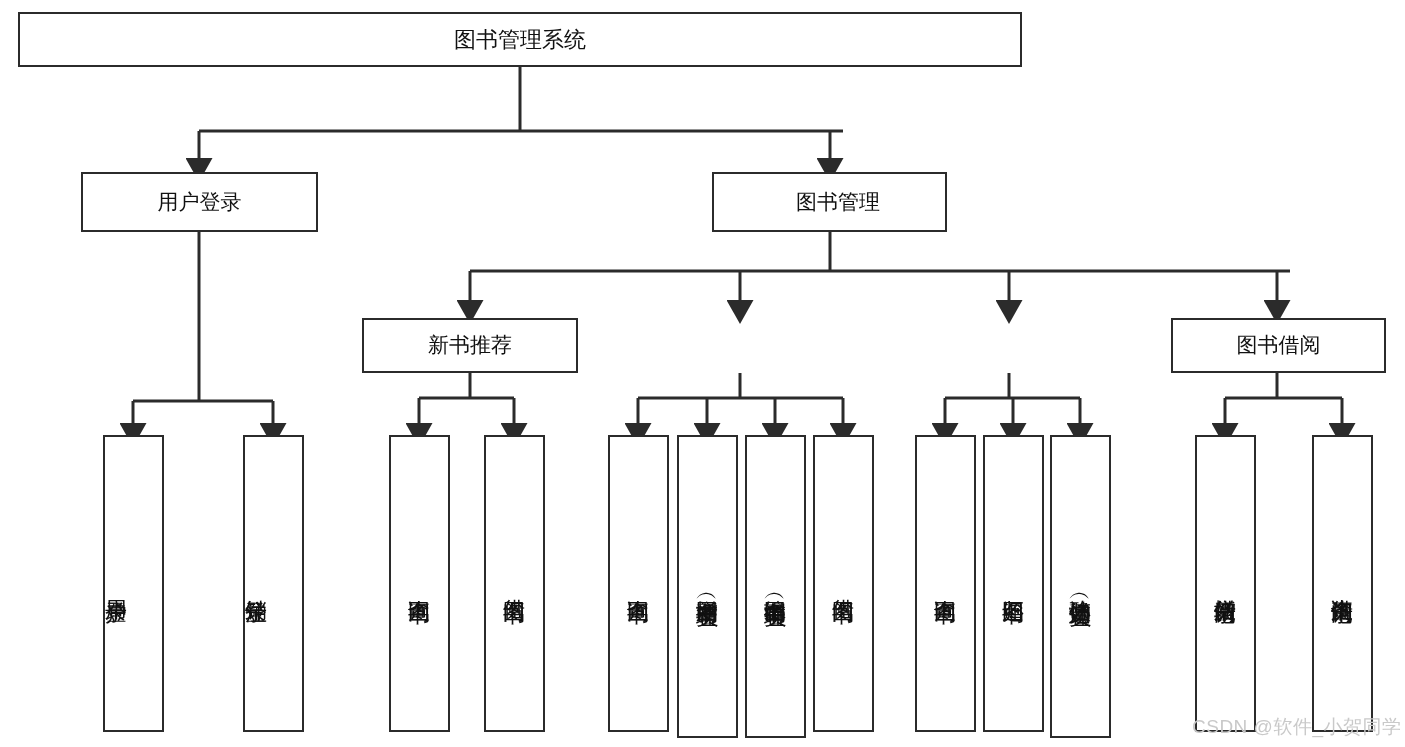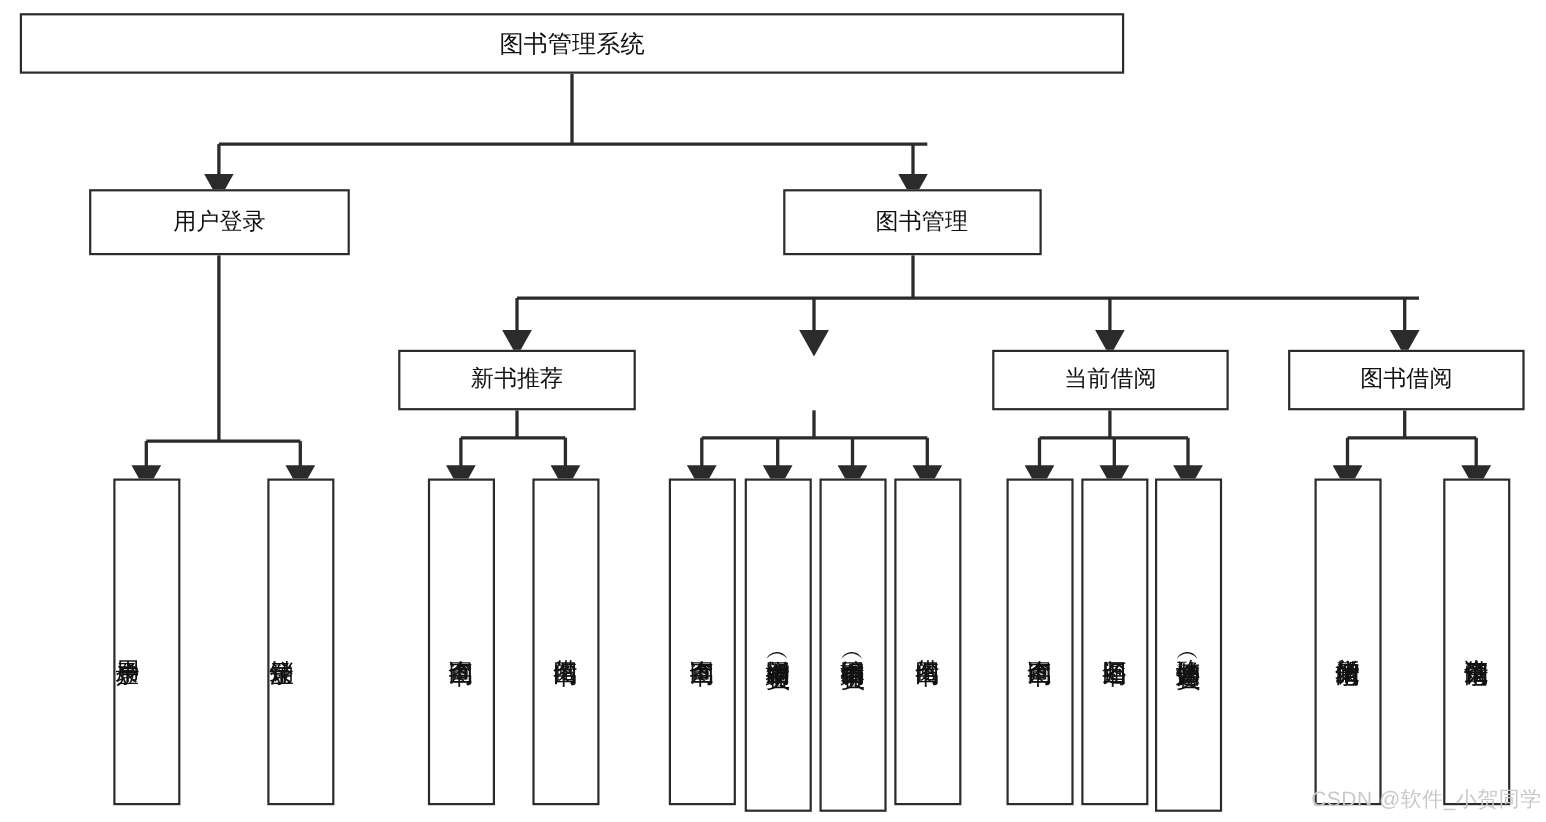--- a/index.html
+++ b/index.html
@@ -138,23 +138,20 @@
   <div class="node horiz" style="left:81px; top:172px; width:237px; height:60px;">
     <span class="label">用户登录</span>
   </div>
   <div class="node horiz" style="left:712px; top:172px; width:235px; height:60px;padding-left:17px;">
     <span class="label">图书管理</span>
   </div>
 
   <div class="node horiz" style="left:362px; top:318px; width:216px; height:55px;">
     <span class="label">新书推荐</span>
   </div>
-  <div class="node horiz" style="left:902px; top:318px; width:215px; height:55px;">
-    <span class="label">当前借阅</span>
-  </div>
   <div class="node horiz" style="left:1171px; top:318px; width:215px; height:55px;">
     <span class="label">图书借阅</span>
   </div>
 
   <div class="node vert bottom-align" style="left:103px; top:435px; width:61px; height:297px;">
     <span class="label">用户登录</span>
   </div>
   <div class="node vert bottom-align" style="left:243px; top:435px; width:61px; height:297px;">
     <span class="label">注销登录</span>
   </div>

